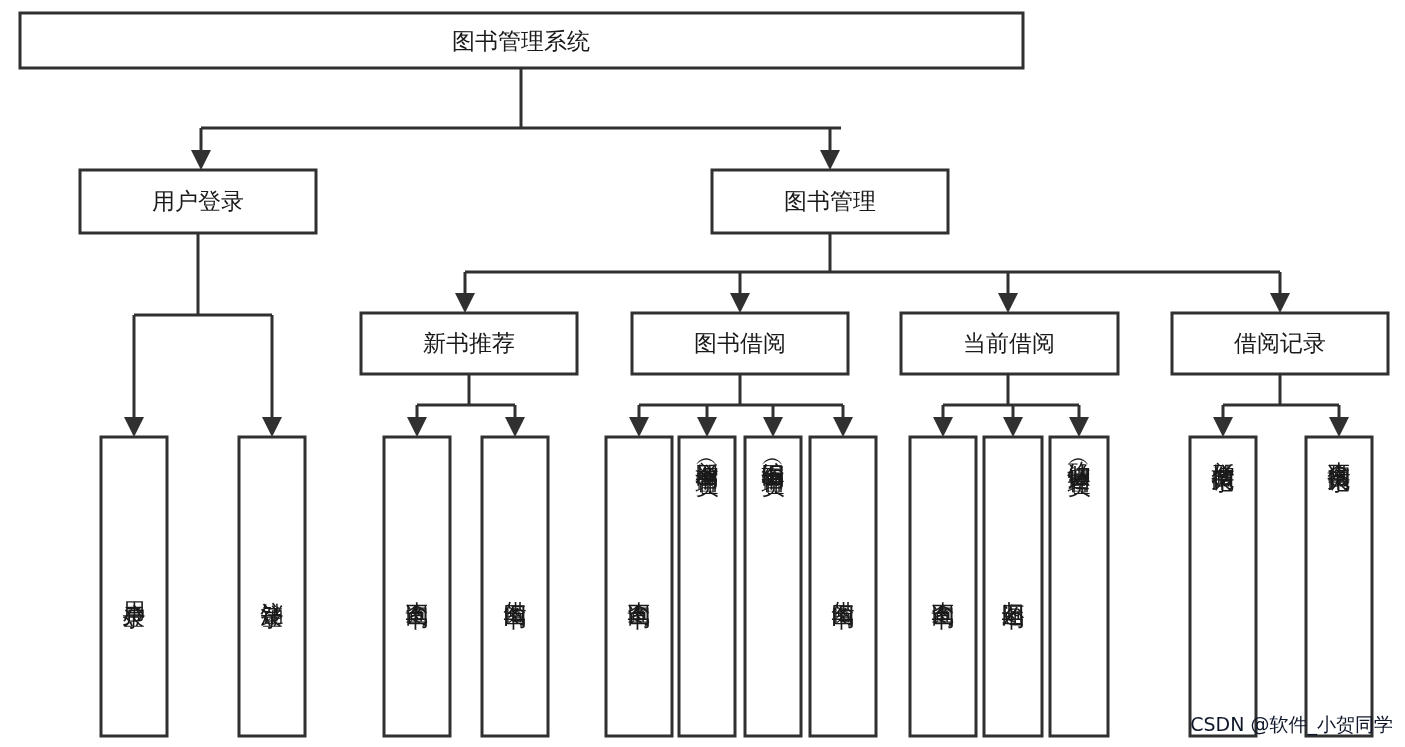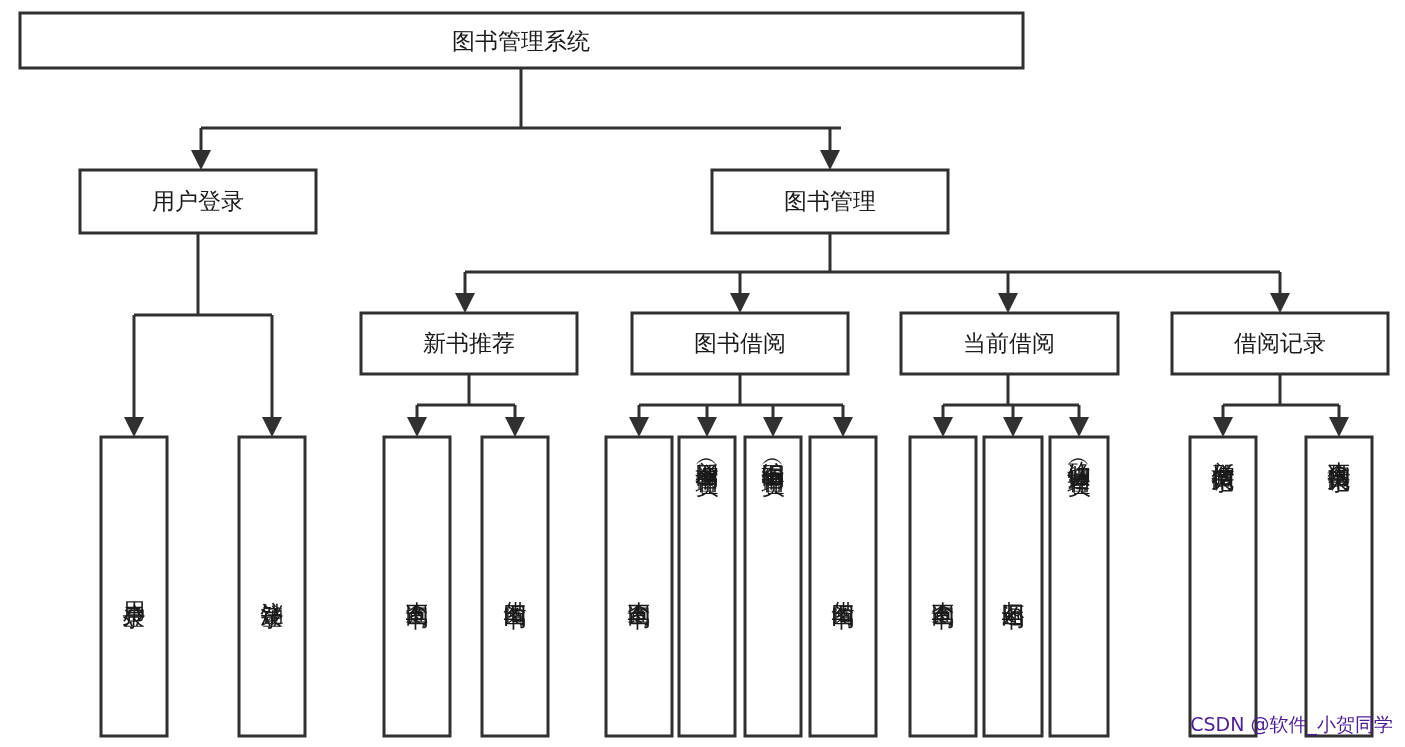--- a/index.html
+++ b/index.html
@@ -71,21 +71,21 @@
   .vert-wrap.centered {
     align-items: center;
     padding-top: 0;
   }
   .watermark {
     position: absolute;
     right: 12px;
     bottom: 6px;
     font-family: "DejaVu Sans", "Liberation Sans", sans-serif;
     font-size: 19px;
-    color: #4c1d95;
+    color: #0f172a;
     white-space: nowrap;
     pointer-events: none;
     user-select: none;
   }
 </style>
 </head>
 <body>
 
 <div id="chart-root">
   <svg class="flow" viewBox="0 0 1405 747">

